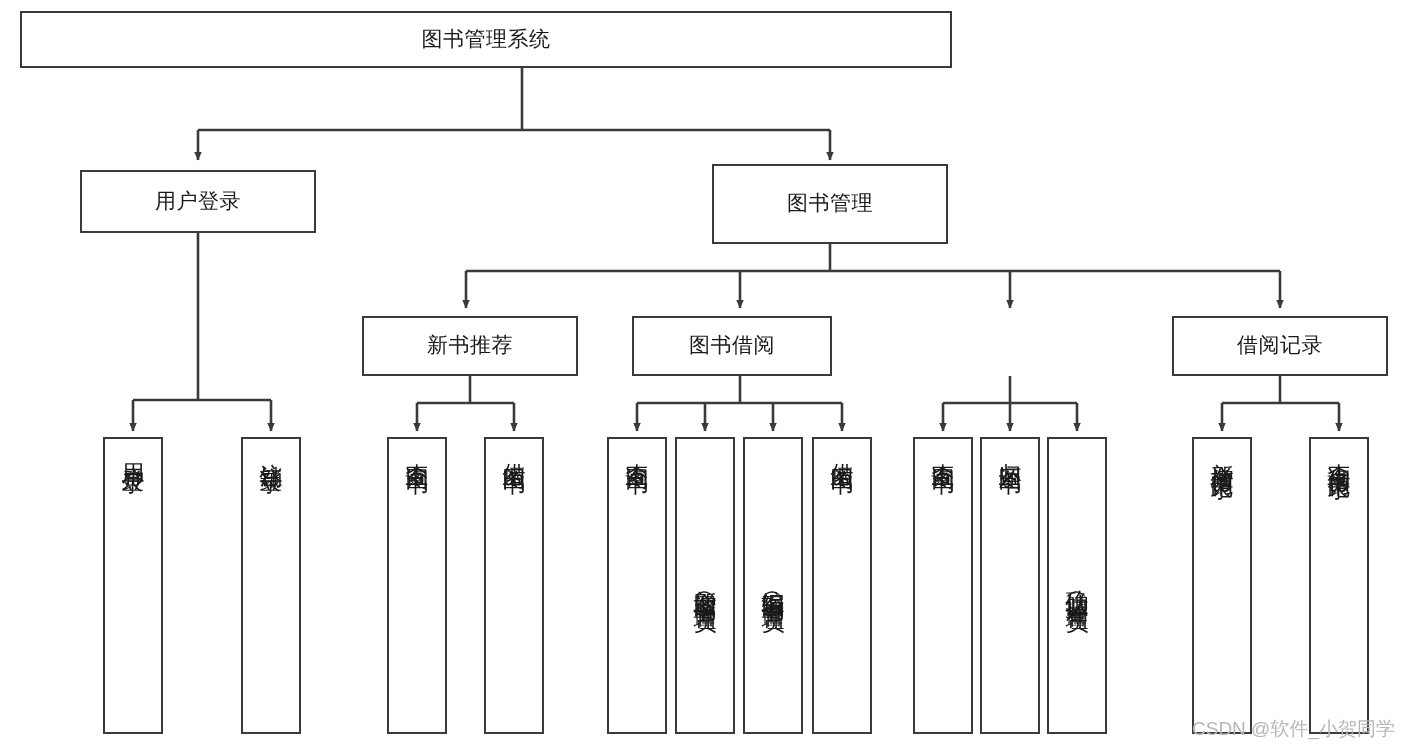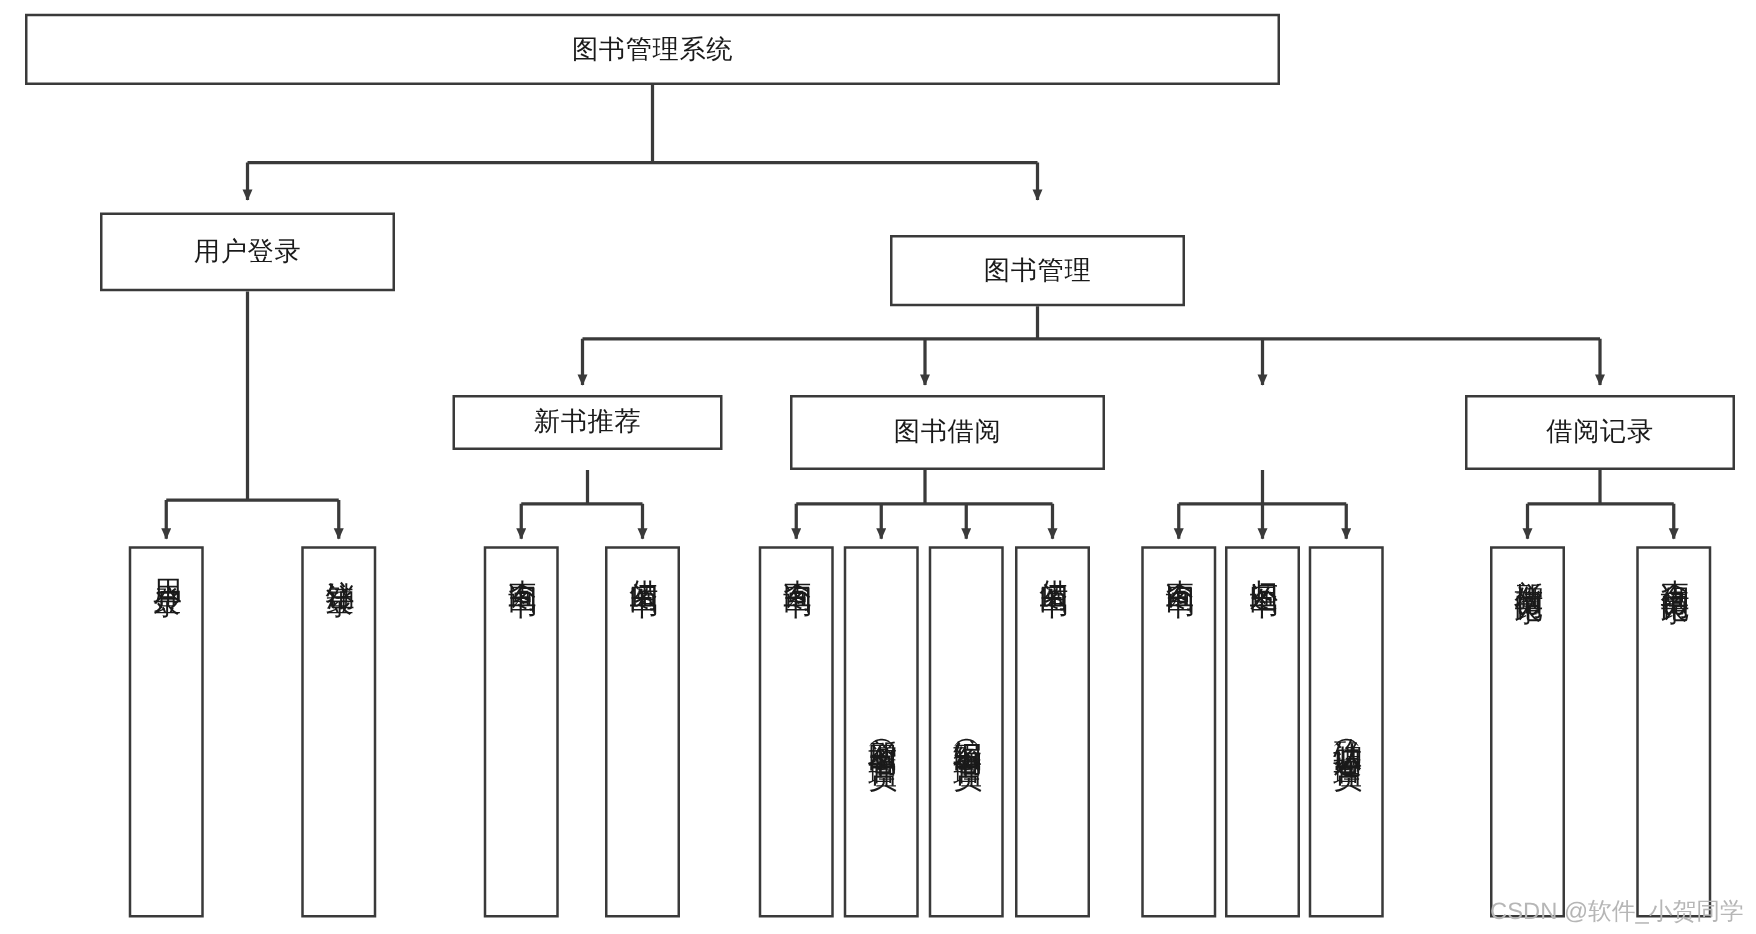--- a/index.html
+++ b/index.html
@@ -120,37 +120,37 @@
       <path d="M1010,403 L1010,431" marker-end="url(#arrow)"></path>
       <path d="M1077,403 L1077,431" marker-end="url(#arrow)"></path>
 
       <path d="M1280,376 L1280,403"></path>
       <path d="M1222,403 L1339,403"></path>
       <path d="M1222,403 L1222,431" marker-end="url(#arrow)"></path>
       <path d="M1339,403 L1339,431" marker-end="url(#arrow)"></path>
     </g>
   </svg>
 
-  <div class="node horiz" style="left:20px; top:11px; width:1004px; height:57px;">
+  <div class="node horiz" style="left:20px; top:11px; width:932px; height:57px;">
     <span class="label">图书管理系统</span>
   </div>
 
   <div class="node horiz" style="left:80px; top:170px; width:236px; height:63px;">
     <span class="label">用户登录</span>
   </div>
 
-  <div class="node horiz" style="left:712px; top:188px; width:236px; height:57px;">
+  <div class="node horiz" style="left:712px; top:164px; width:236px; height:80px;">
     <span class="label">图书管理</span>
   </div>
 
-  <div class="node horiz" style="left:362px; top:316px; width:216px; height:44px;">
+  <div class="node horiz" style="left:362px; top:316px; width:216px; height:60px;">
     <span class="label">新书推荐</span>
   </div>
 
-  <div class="node horiz" style="left:632px; top:316px; width:252px; height:60px;">
+  <div class="node horiz" style="left:632px; top:316px; width:200px; height:60px;">
     <span class="label">图书借阅</span>
   </div>
 
 
   <div class="node horiz" style="left:1172px; top:316px; width:216px; height:60px;">
     <span class="label">借阅记录</span>
   </div>
 
   <div class="node vert" style="left:103px; top:437px; width:60px; height:297px;">
     <span class="label">用户登录</span>

